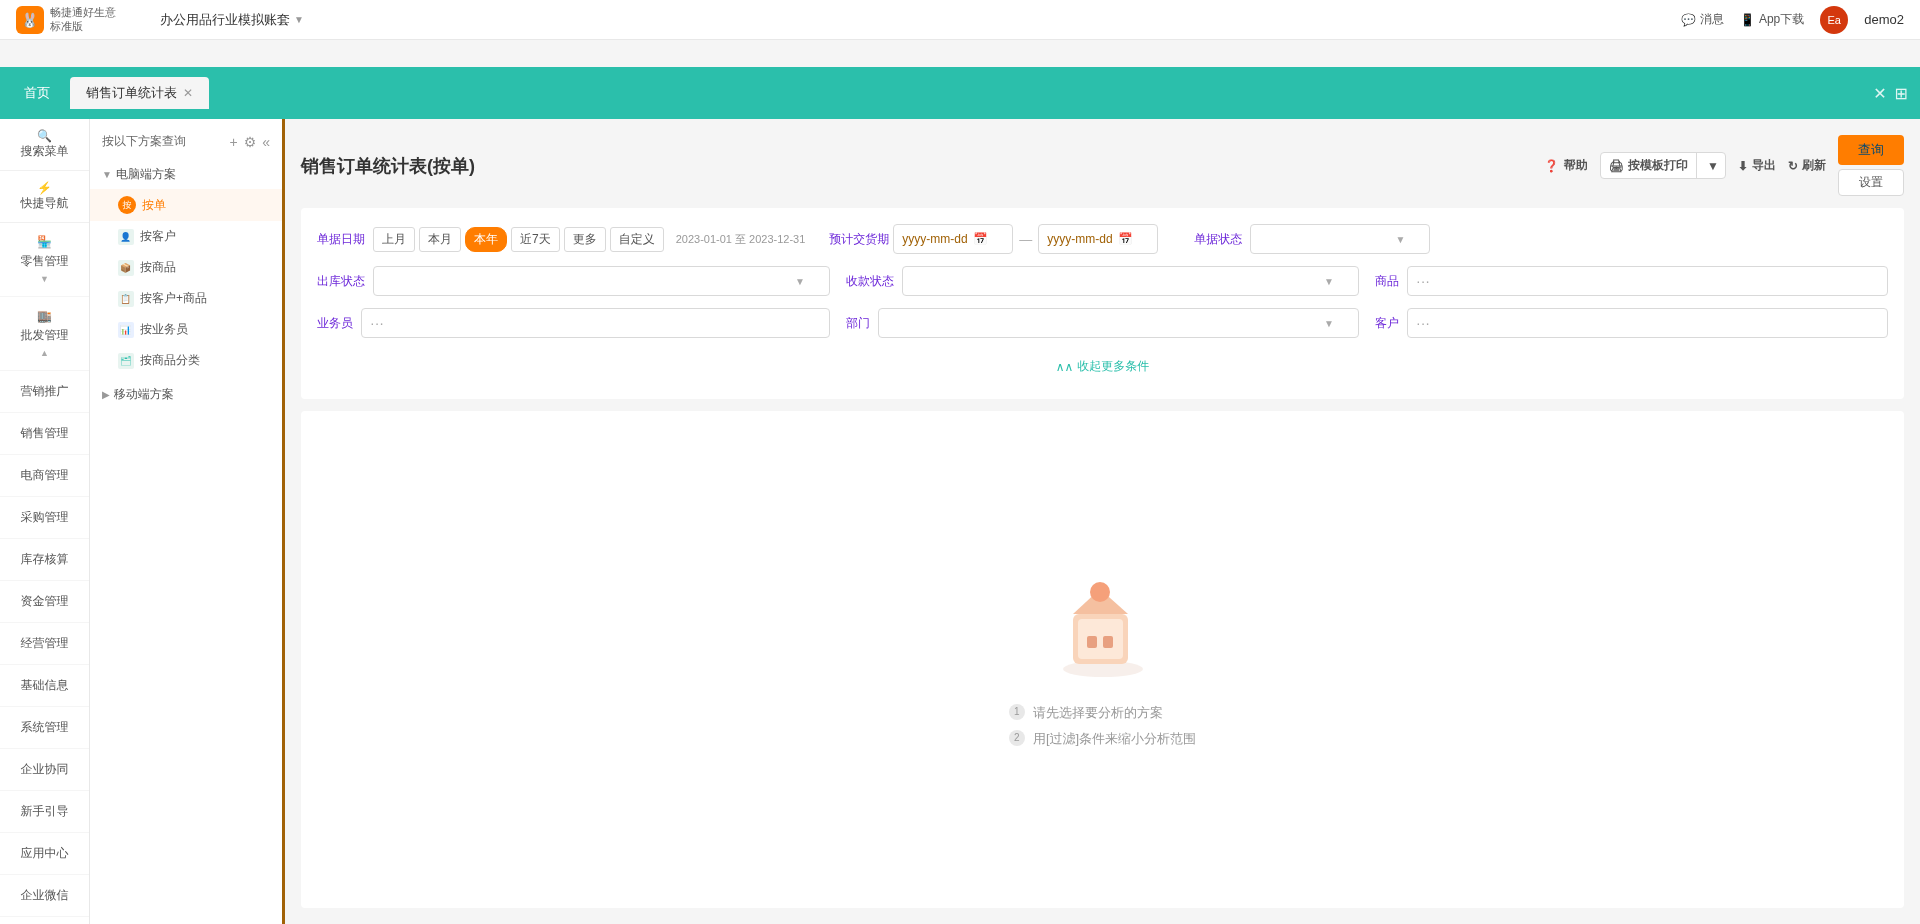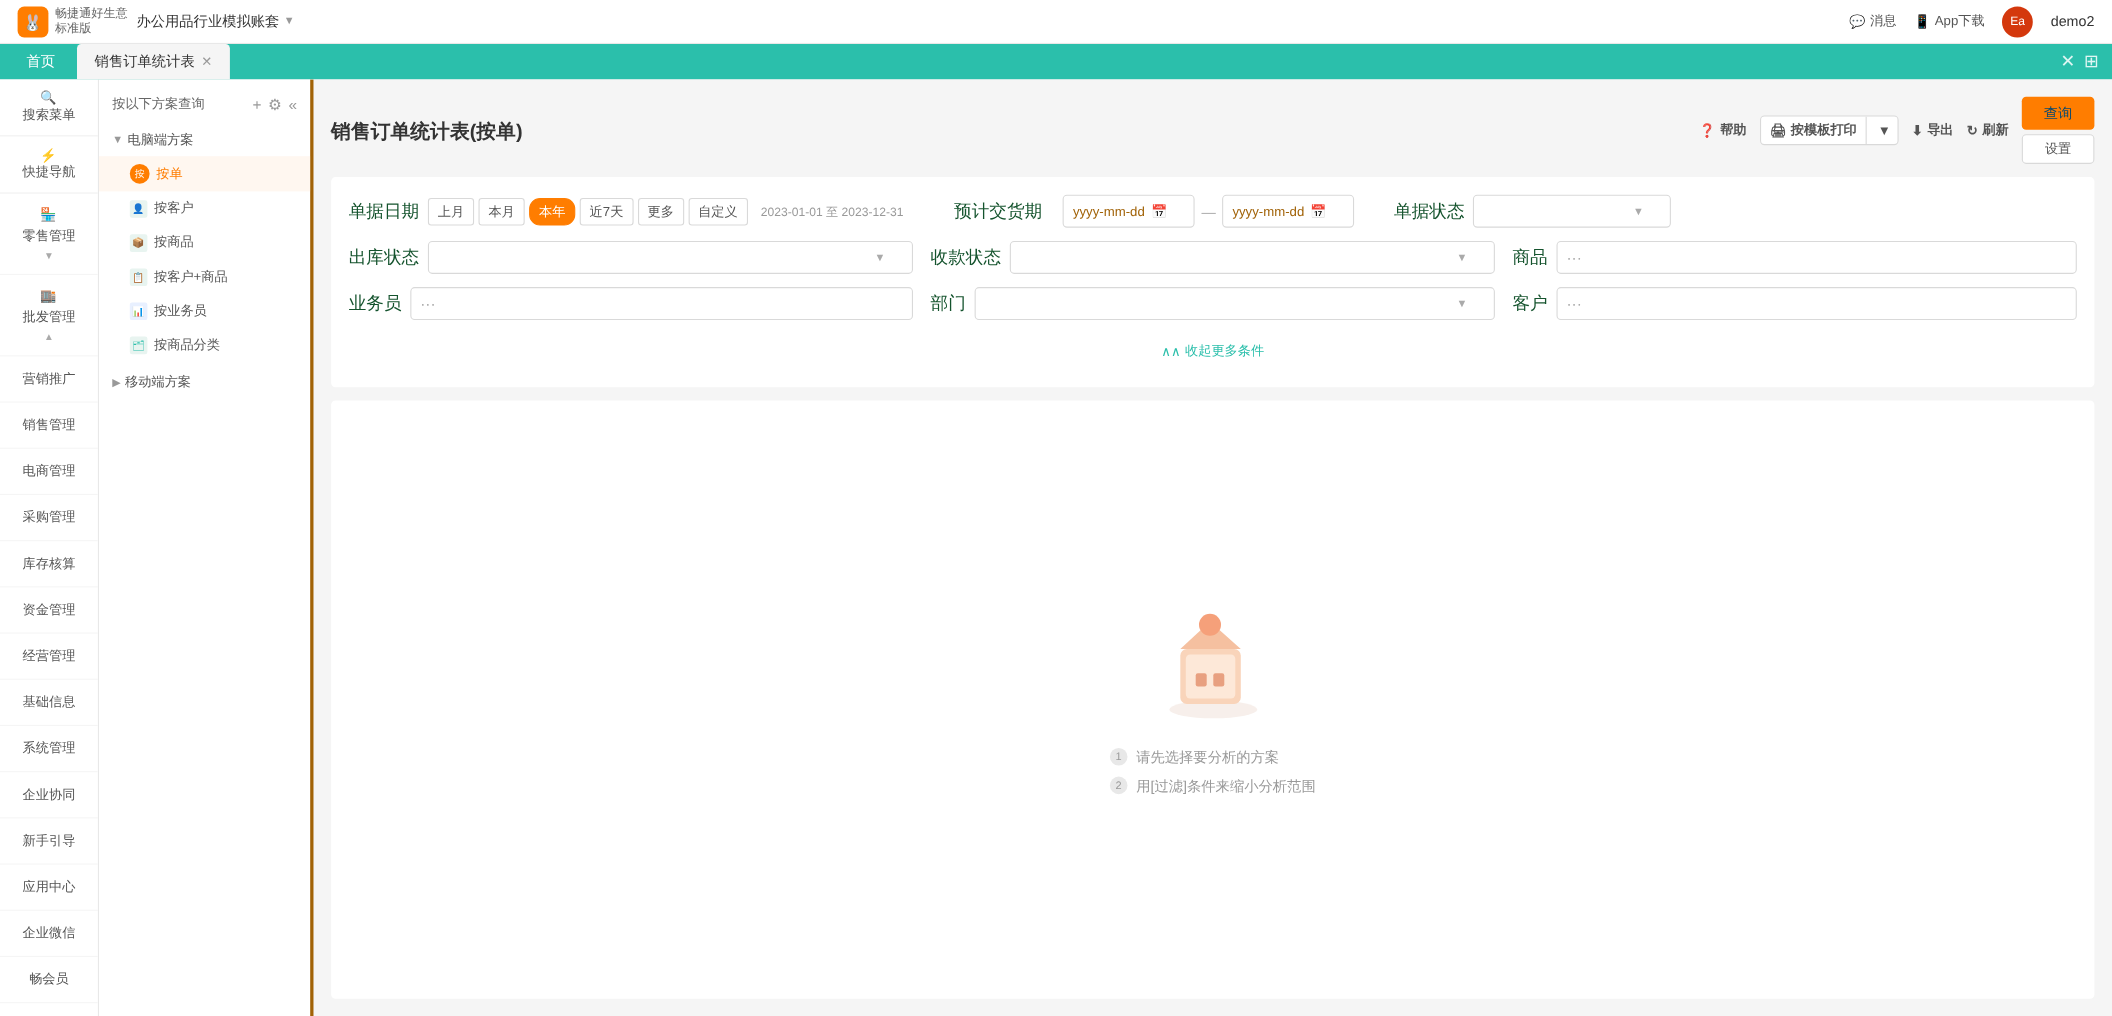--- a/index.html
+++ b/index.html
@@ -4,28 +4,28 @@
   <style>
     * { box-sizing: border-box; margin: 0; padding: 0; }
     body { font-family: 'Microsoft YaHei', sans-serif; font-size: 13px; background: #f5f5f5; color: #333; height: 924px; overflow: hidden; display: flex; flex-direction: column; }
 
     
     .top-bar { height: 40px; background: #fff; display: flex; align-items: center; justify-content: space-between; padding: 0 16px; border-bottom: 1px solid #e8e8e8; }
     .top-bar-left { display: flex; align-items: center; gap: 8px; }
     .logo-area { display: flex; align-items: center; gap: 6px; }
     .logo-icon { width: 28px; height: 28px; background: #ff7d00; border-radius: 6px; display: flex; align-items: center; justify-content: center; color: white; font-size: 14px; }
     .logo-text { font-size: 11px; color: #666; line-height: 1.2; }
-    .workspace-selector { display: flex; align-items: center; gap: 4px; color: #333; font-size: 13px; cursor: pointer; }
+    .workspace-selector { display: flex; align-items: center; gap: 4px; color: #333; font-size: 13px; cursor: pointer; margin-left: 36px; }
     .workspace-selector .chevron { color: #999; font-size: 10px; }
     .top-bar-right { display: flex; align-items: center; gap: 16px; }
     .top-bar-btn { display: flex; align-items: center; gap: 4px; color: #555; font-size: 12px; cursor: pointer; }
     .avatar { width: 28px; height: 28px; border-radius: 50%; background: #d4380d; color: white; display: flex; align-items: center; justify-content: center; font-size: 11px; }
 
     
-    .tab-bar { height: 32px; background: #2bbfab; display: flex; align-items: center; padding: 0 8px; gap: 4px; position: relative; }
+    .tab-bar { height: 52px; background: #2bbfab; display: flex; align-items: center; padding: 0 8px; gap: 4px; position: relative; margin-top: 27px; }
     .tab-item { height: 32px; padding: 0 16px; border-radius: 4px 4px 0 0; display: flex; align-items: center; gap: 6px; font-size: 13px; cursor: pointer; color: rgba(255,255,255,0.85); }
     .tab-item.active { background: #f5f5f5; color: #333; border-radius: 4px 4px 0 0; }
     .tab-item.home { color: white; }
     .tab-close { font-size: 12px; color: #999; cursor: pointer; }
     .tab-bar-actions { position: absolute; right: 12px; top: 50%; transform: translateY(-50%); display: flex; gap: 8px; }
     .tab-bar-icon { color: rgba(255,255,255,0.85); font-size: 16px; cursor: pointer; }
 
     
     .main-layout { display: flex; flex: 1; overflow: hidden; }
 
@@ -60,21 +60,21 @@
     .page-action-btn { display: flex; align-items: center; gap: 4px; font-size: 12px; color: #555; cursor: pointer; }
     .page-action-btn.split { display: flex; align-items: center; background: white; border: 1px solid #d9d9d9; border-radius: 4px; overflow: hidden; }
     .page-action-btn.split .main-part { padding: 4px 8px; display: flex; align-items: center; gap: 4px; border-right: 1px solid #d9d9d9; }
     .page-action-btn.split .arrow-part { padding: 4px 6px; }
 
     
     .filter-area { background: white; border-radius: 4px; padding: 16px; margin-bottom: 12px; }
     .filter-row { display: flex; gap: 16px; align-items: center; margin-bottom: 12px; }
     .filter-row:last-child { margin-bottom: 0; }
     .filter-field { display: flex; align-items: center; gap: 8px; flex: 1; min-width: 0; }
-    .filter-label { font-size: 16px; color: #14532d; white-space: nowrap; flex-shrink: 0; }
+    .filter-label { font-size: 12px; color: #6d28d9; white-space: nowrap; flex-shrink: 0; }
     .filter-input { flex: 1; height: 30px; border: 1px solid #d9d9d9; border-radius: 4px; padding: 0 8px; font-size: 12px; color: #333; display: flex; align-items: center; gap: 6px; cursor: pointer; background: white; }
     .date-range { display: flex; align-items: center; gap: 6px; }
     .date-input { height: 30px; border: 1px solid #d9d9d9; border-radius: 4px; padding: 0 8px; font-size: 12px; display: flex; align-items: center; gap: 6px; min-width: 120px; cursor: pointer; background: white; }
     .date-input .placeholder { color: #a16207; }
     .date-sep { color: #aaa; }
     .quick-dates { display: flex; gap: 4px; align-items: flex-end; }
     .quick-date-btn { padding: 3px 8px; border: 1px solid #d9d9d9; border-radius: 3px; font-size: 12px; cursor: pointer; color: #555; background: white; }
     .quick-date-btn.active { background: #ff7d00; color: white; border-color: #ff7d00; border-radius: 10px; }
     .quick-date-range { font-size: 11px; color: #999; margin-left: 4px; }
     .filter-select { height: 30px; border: 1px solid #d9d9d9; border-radius: 4px; padding: 0 24px 0 8px; font-size: 12px; color: #333; display: flex; align-items: center; justify-content: space-between; cursor: pointer; background: white; position: relative; flex: 1; }
@@ -289,21 +289,21 @@
             <div class="quick-dates">
               <button class="quick-date-btn">上月</button>
               <button class="quick-date-btn">本月</button>
               <button class="quick-date-btn active">本年</button>
               <button class="quick-date-btn">近7天</button>
               <button class="quick-date-btn">更多</button>
               <button class="quick-date-btn">自定义</button>
             </div>
             <span class="quick-date-range">2023-01-01 至 2023-12-31</span>
           </div>
-          <div class="filter-field" style="flex:none;display:flex;align-items:center;gap:19px;margin-left:30px;">
+          <div class="filter-field" style="flex:none;display:flex;align-items:center;gap:4px;margin-left:8px;">
             <span class="filter-label">预计交货期</span>
             <div class="date-range">
               <div class="date-input">
                 <span class="placeholder">yyyy-mm-dd</span>
                 <span class="icon">📅</span>
               </div>
               <span class="date-sep">—</span>
               <div class="date-input">
                 <span class="placeholder">yyyy-mm-dd</span>
                 <span class="icon">📅</span>

